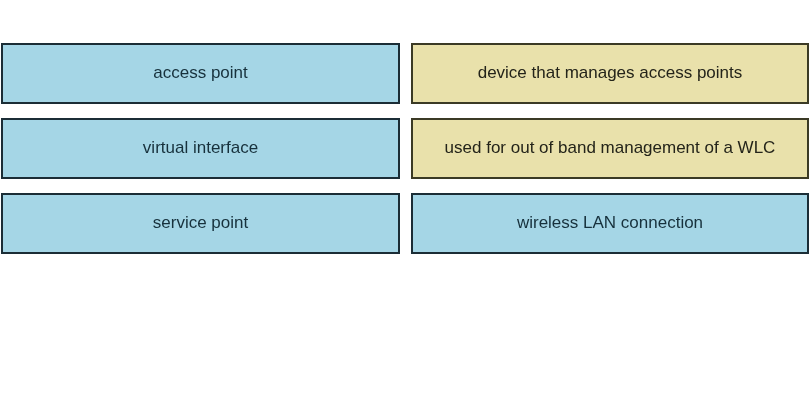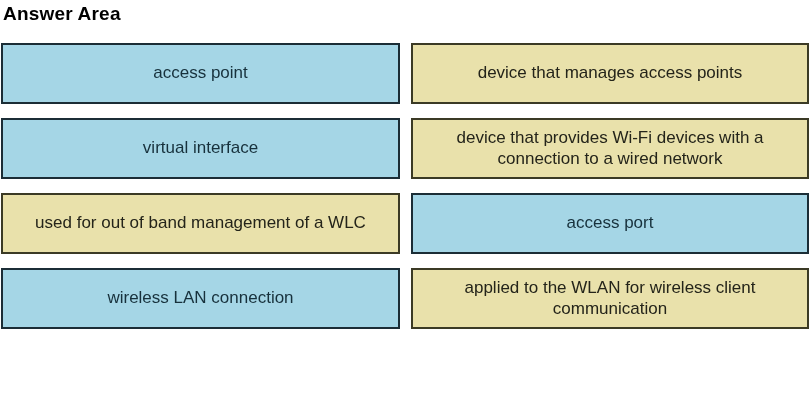--- a/index.html
+++ b/index.html
@@ -46,47 +46,40 @@
     background: var(--definition-fill, #e9e1ab);
     border: 2px solid var(--definition-border, #3b3a25);
     color: var(--definition-text, #24241a);
     padding: 0 12px;
   }
 </style>
 </head>
 <body>
 
 <div class="page">
-  <h1 class="title">Answer Area</h1>
 
   <div class="grid">
 
     <div class="box term">
       <span>access point</span>
     </div>
     <div class="box def">
       <span>device that manages access points</span>
     </div>
 
     <div class="box term">
       <span>virtual interface</span>
     </div>
-    <div class="box def">
-      <span>device that provides Wi-Fi devices with a connection to a wired network</span>
-    </div>
 
     <div class="box def">
       <span>used for out of band management of a WLC</span>
     </div>
 
     <div class="box term">
-      <span>access port</span>
+      <span>service point</span>
     </div>
 
     <div class="box term">
       <span>wireless LAN connection</span>
-    </div>
-    <div class="box def">
-      <span>applied to the WLAN for wireless client communication</span>
     </div>
 
   </div>
 </div>
 
 </body></html>

